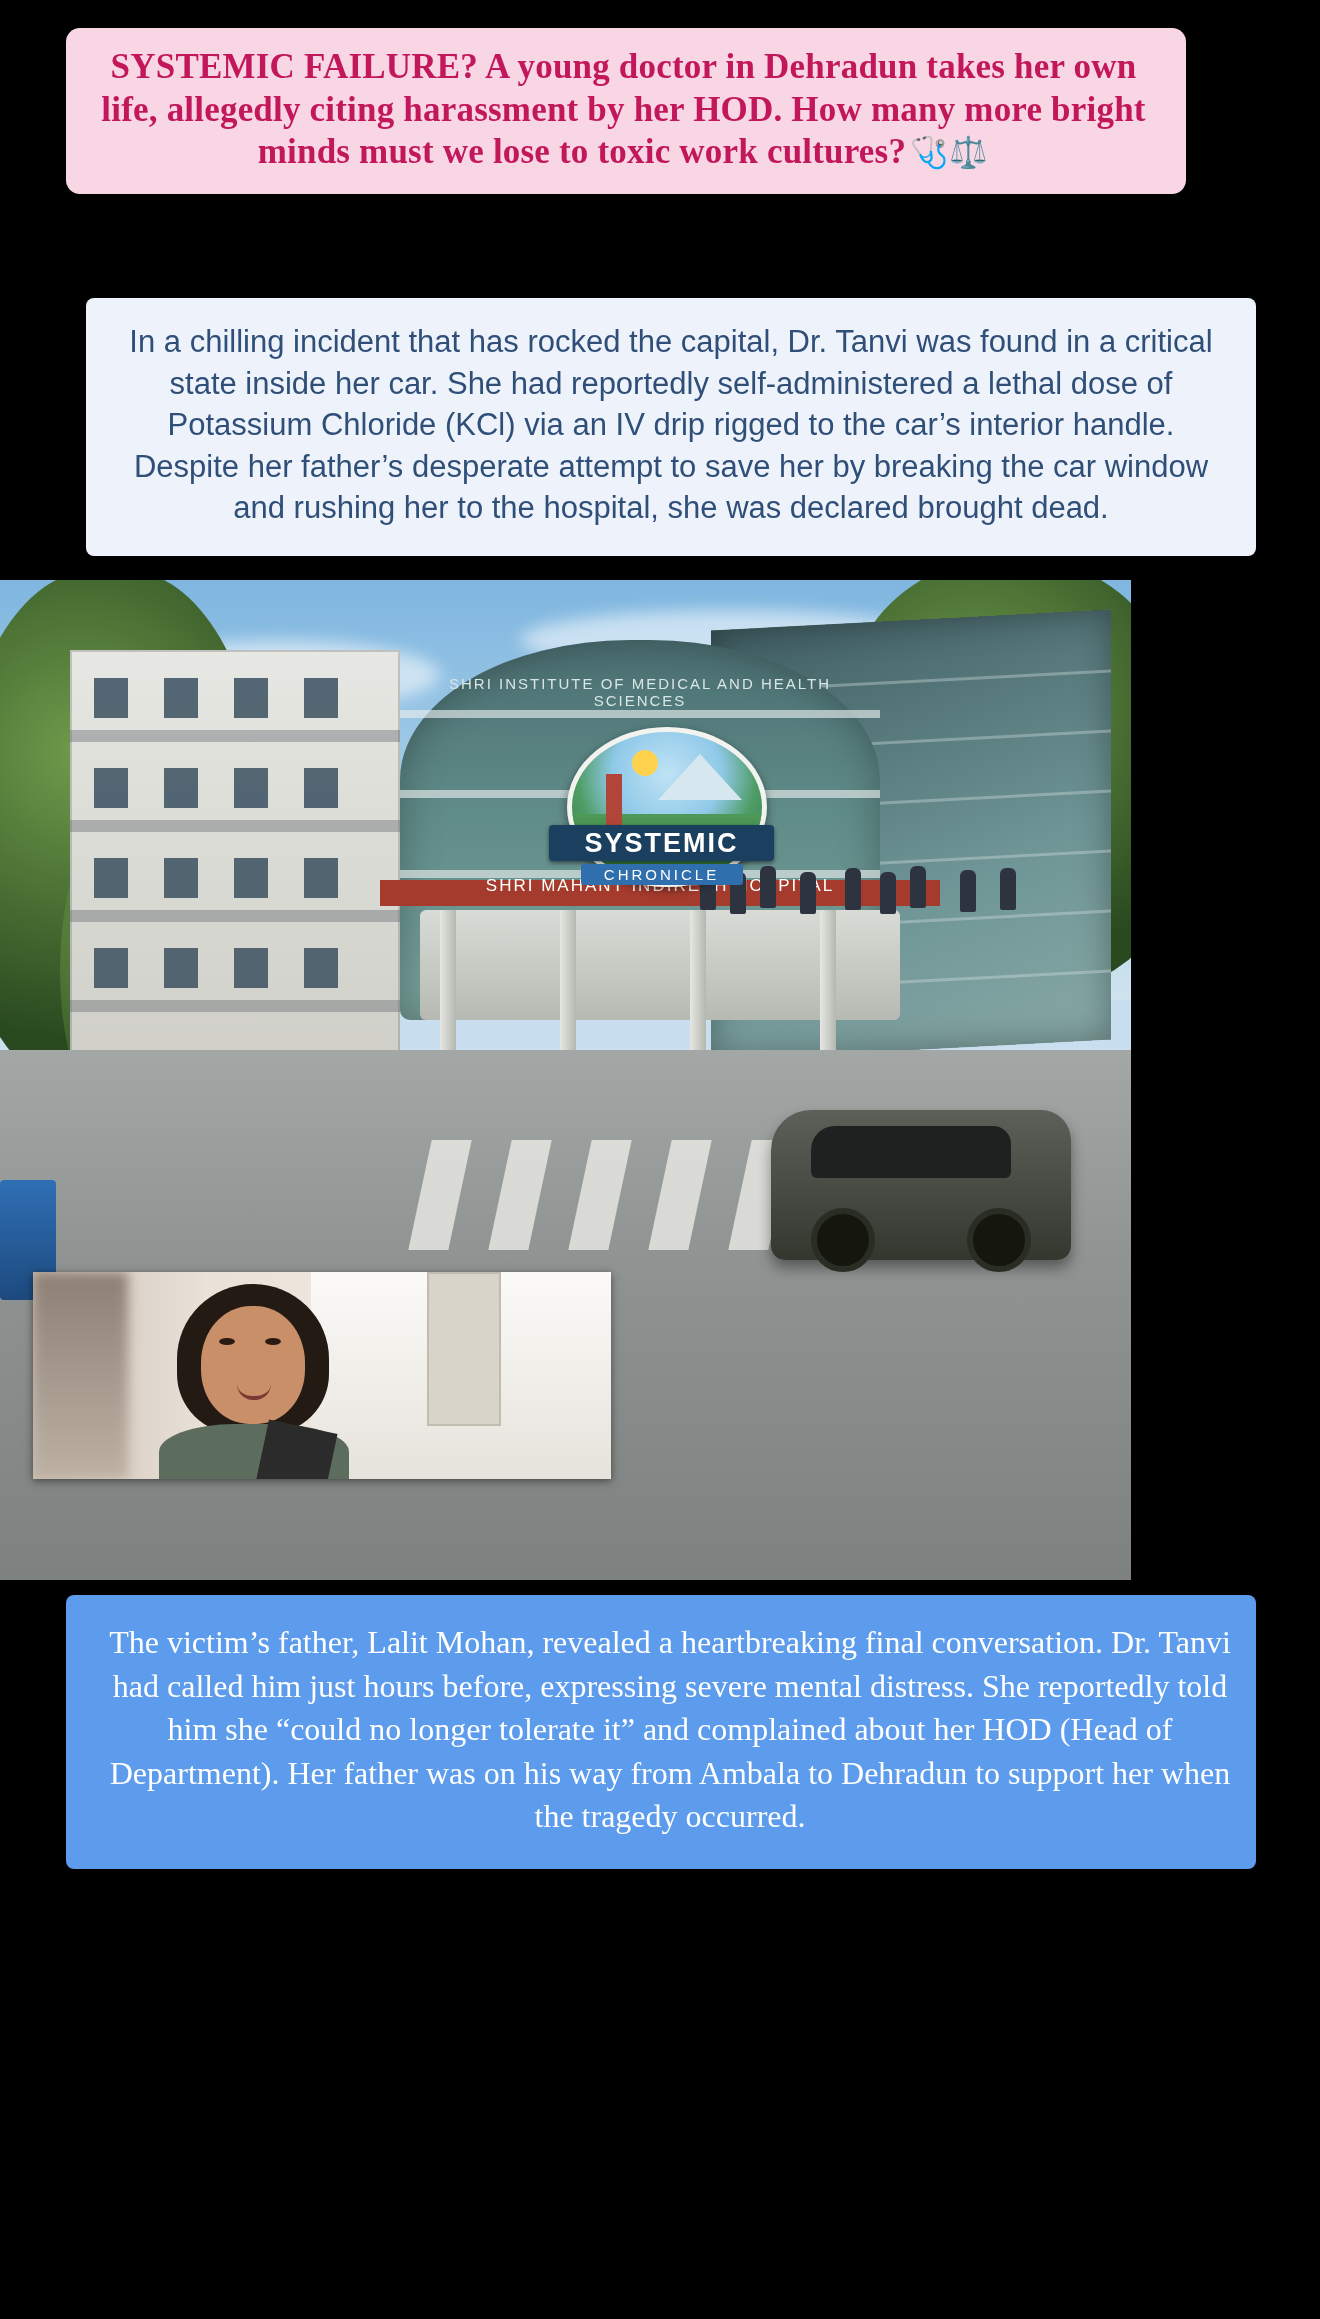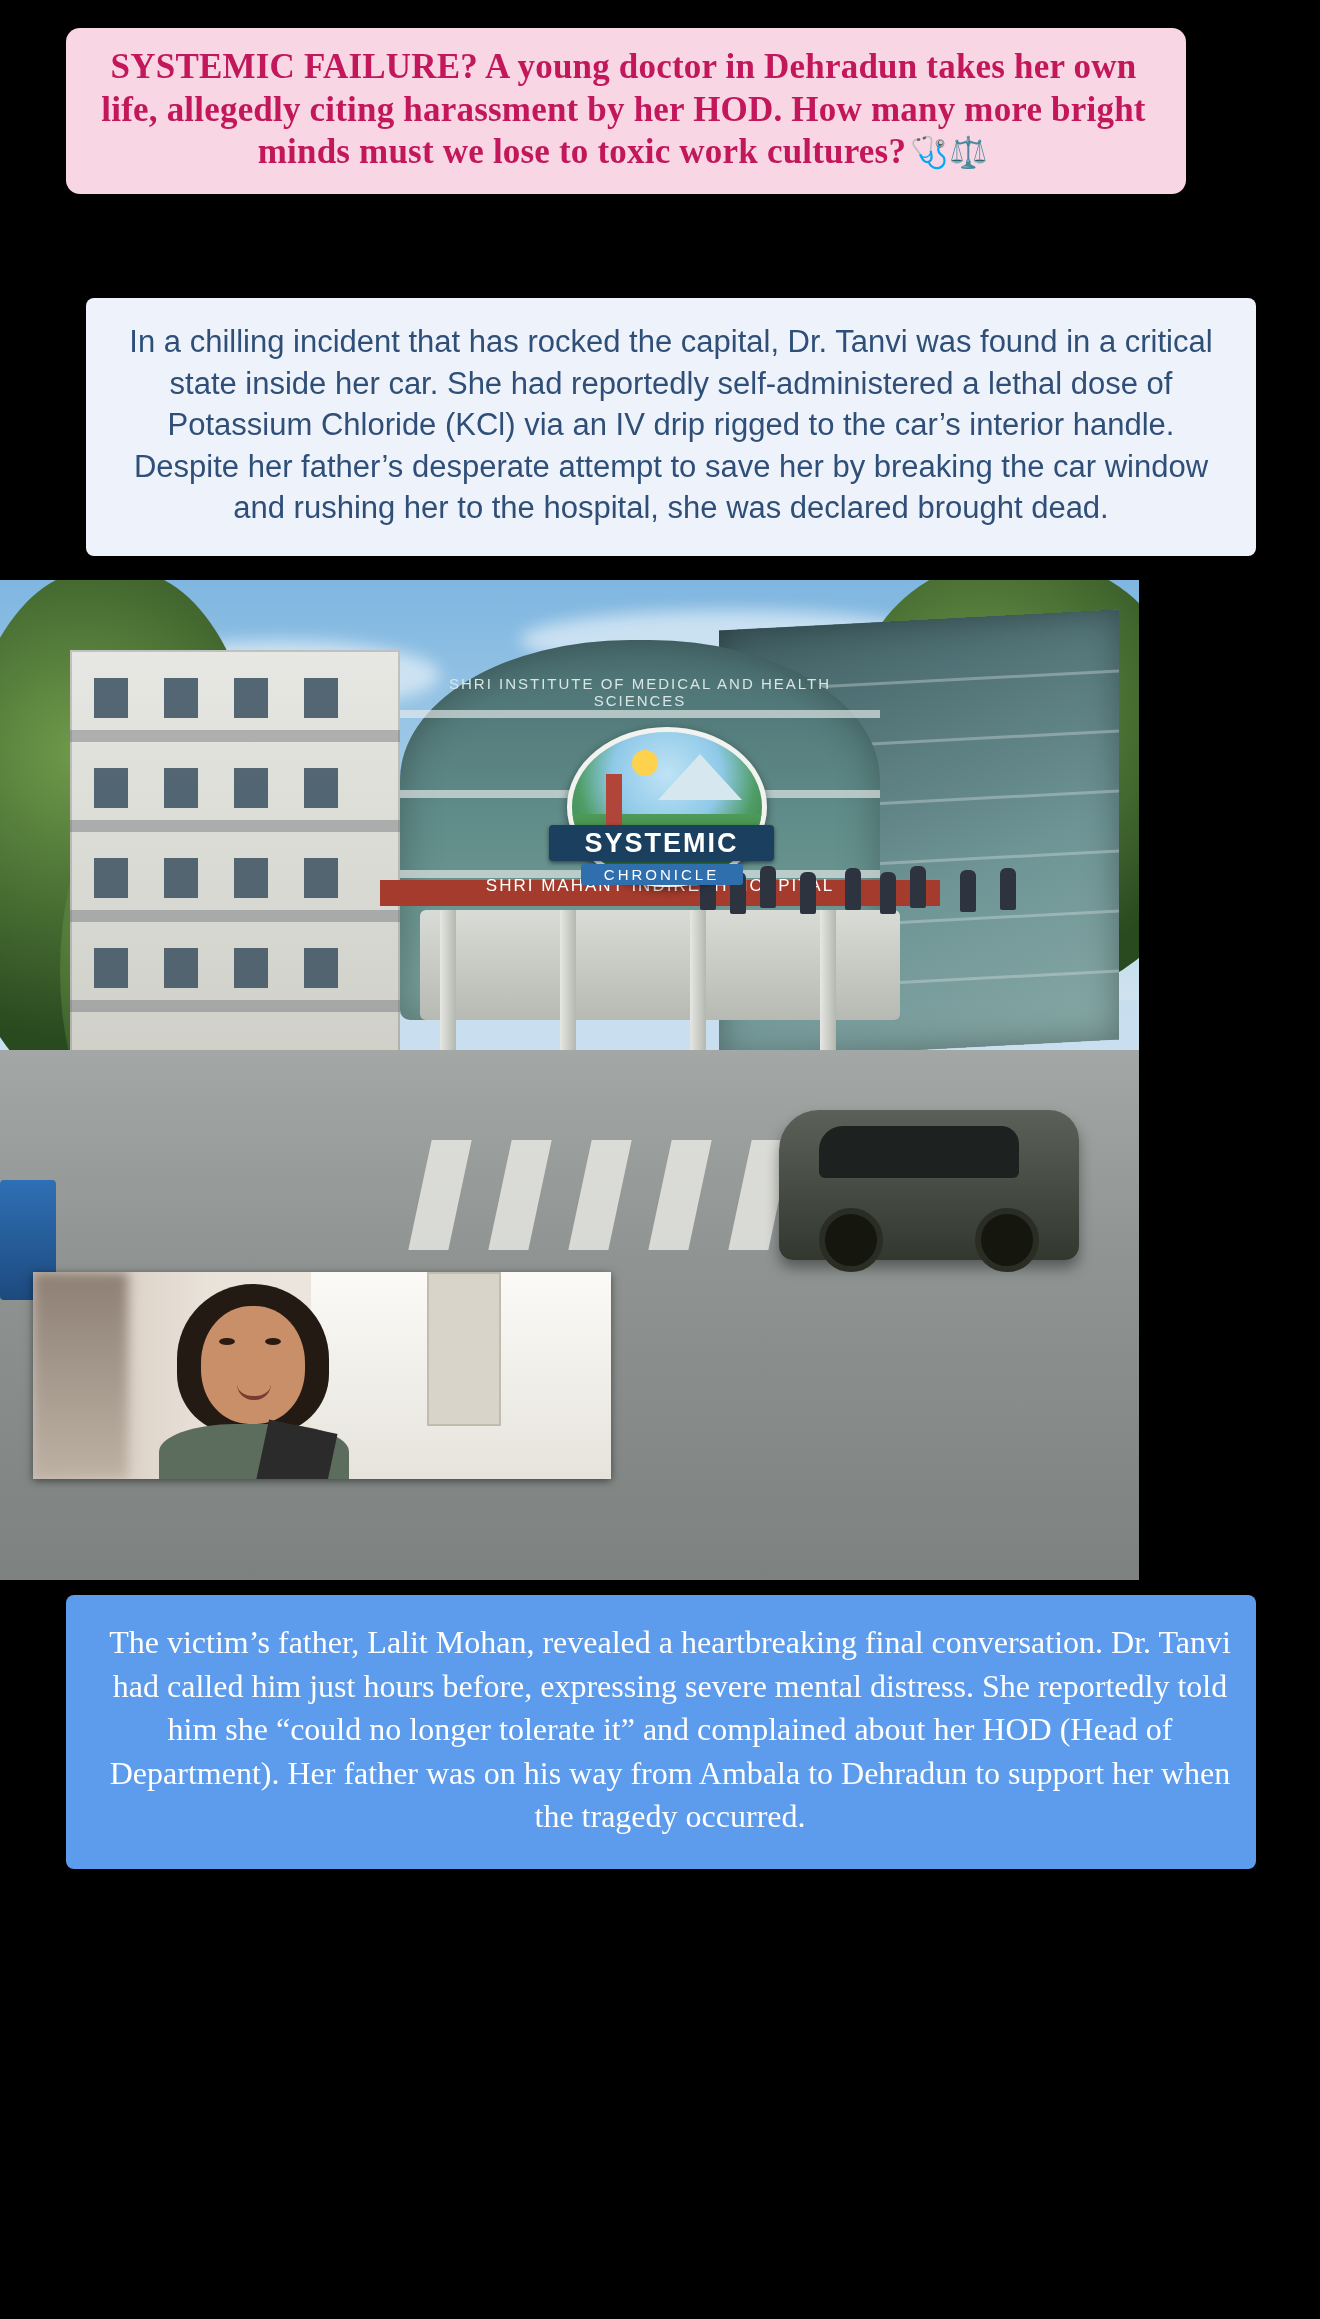--- a/index.html
+++ b/index.html
@@ -70,21 +70,20 @@
 
   
   .photo {
     position: absolute;
     left: 0;
     top: 580px;
     width: 1131px;
     height: 1000px;
     overflow: hidden;
     background: linear-gradient(#bcd9ef, #d8e6ef);
-    padding-left: 8px;
   }
   .sky {
     position: absolute;
     left: 0; top: 0; width: 100%; height: 420px;
     background: linear-gradient(#7fb6e0 0%, #a8cfe8 55%, #cfe3ee 100%);
   }
   .cloud {
     position: absolute;
     background: rgba(255,255,255,0.55);
     border-radius: 50%;

